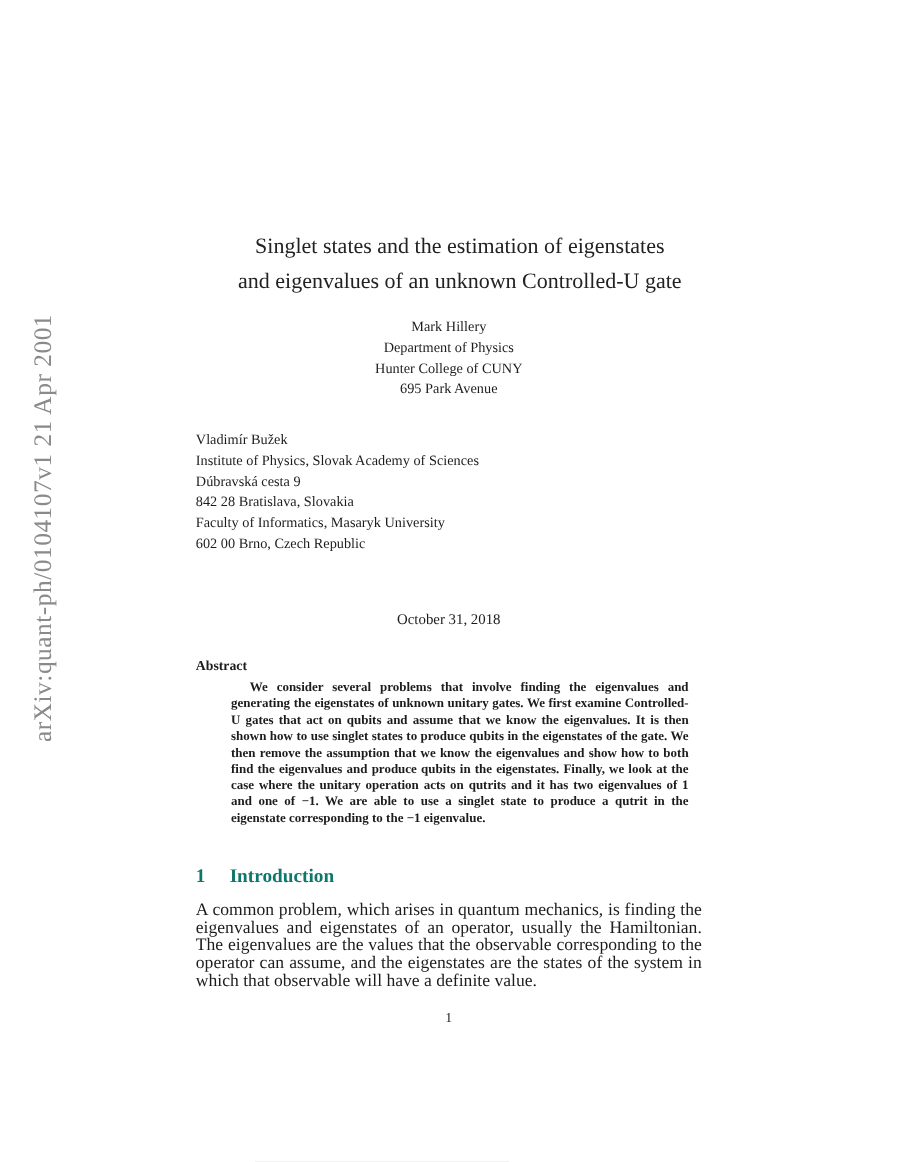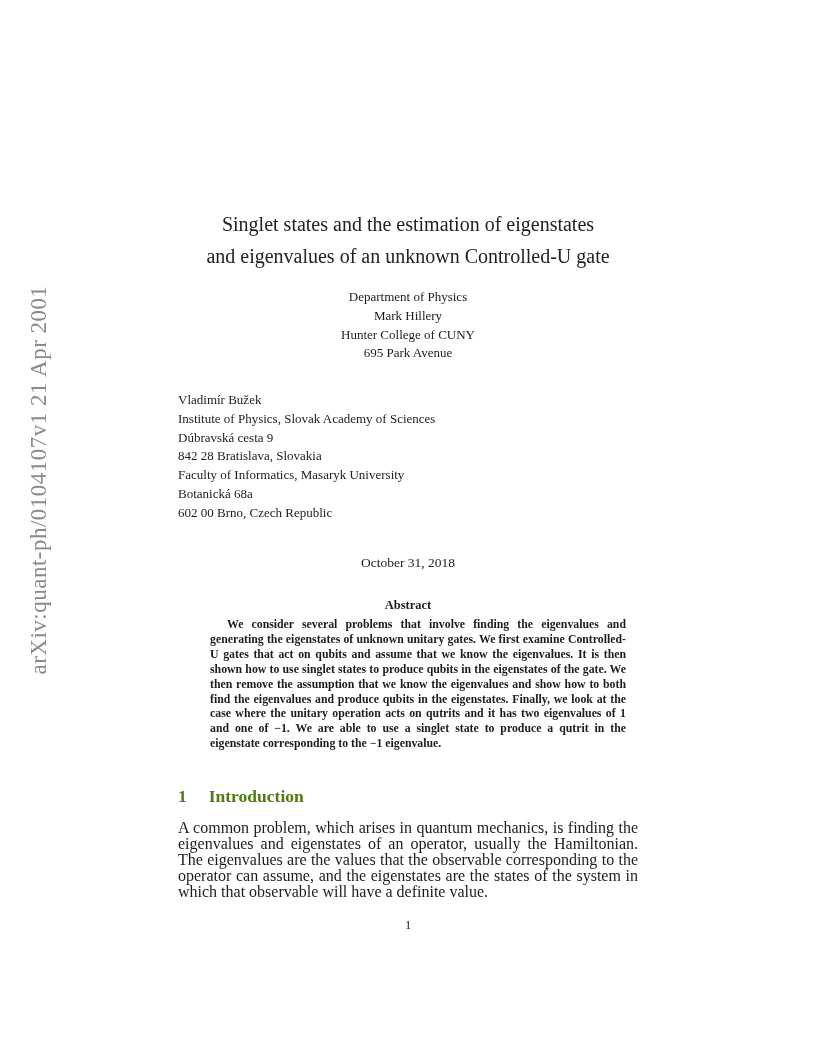--- a/index.html
+++ b/index.html
@@ -28,21 +28,21 @@
   .content {
     position: absolute;
     left: 178px;
     top: 0;
     width: 460px;
     height: 1056px;
   }
   .title {
     position: absolute;
     top: 208px;
-    left: 0;
+    left: 10px;
     width: 460px;
     text-align: center;
     font-size: 20px;
     line-height: 32px;
     color: #222;
   }
   .author-block-1 {
     position: absolute;
     top: 288px;
     left: 0;
@@ -66,21 +66,20 @@
     left: 0;
     width: 460px;
     text-align: center;
     font-size: 13.5px;
   }
   .abstract-heading {
     position: absolute;
     top: 598px;
     left: 0;
     width: 460px;
-    text-align: center;
     font-size: 12.5px;
     font-weight: bold;
   }
   .abstract-text {
     position: absolute;
     top: 617px;
     left: 32px;
     width: 416px;
     font-size: 11.8px;
     line-height: 14.9px;
@@ -88,21 +87,21 @@
     text-indent: 17px;
     font-weight: bold;
   }
   .section-heading {
     position: absolute;
     top: 786px;
     left: 0;
     width: 460px;
     font-size: 17.5px;
     font-weight: bold;
-    color: #4d7c0f;
+    color: #0f766e;
   }
   .section-number { display: inline-block; margin-right: 22px; }
   .section-text {
     position: absolute;
     top: 820px;
     left: 0;
     width: 460px;
     font-size: 16px;
     line-height: 16.1px;
     text-align: justify;
@@ -124,33 +123,32 @@
   <div class="arxiv-label">arXiv:quant-ph/0104107v1  21 Apr 2001</div>
 
   <div class="content">
 
     <div class="title">
       <div>Singlet states and the estimation of eigenstates</div>
       <div>and eigenvalues of an unknown Controlled-U gate</div>
     </div>
 
     <div class="author-block-1">
+      <div>Mark Hillery</div>
       <div>Department of Physics</div>
-      <div>Mark Hillery</div>
       <div>Hunter College of CUNY</div>
       <div>695 Park Avenue</div>
     </div>
 
     <div class="author-block-2">
       <div>Vladimír Bužek</div>
       <div>Institute of Physics, Slovak Academy of Sciences</div>
       <div>Dúbravská cesta 9</div>
       <div>842 28 Bratislava, Slovakia</div>
       <div>Faculty of Informatics, Masaryk University</div>
-      <div>Botanická 68a</div>
       <div>602 00 Brno, Czech Republic</div>
     </div>
 
     <div class="date-line">October 31, 2018</div>
 
     <div class="abstract-heading">Abstract</div>
 
     <div class="abstract-text">We consider several problems that involve finding the eigenvalues and generating the eigenstates of unknown unitary gates. We first examine Controlled-U gates that act on qubits and assume that we know the eigenvalues. It is then shown how to use singlet states to produce qubits in the eigenstates of the gate. We then remove the assumption that we know the eigenvalues and show how to both find the eigenvalues and produce qubits in the eigenstates. Finally, we look at the case where the unitary operation acts on qutrits and it has two eigenvalues of 1 and one of −1. We are able to use a singlet state to produce a qutrit in the eigenstate corresponding to the −1 eigenvalue.</div>
 
     <div class="section-heading">

